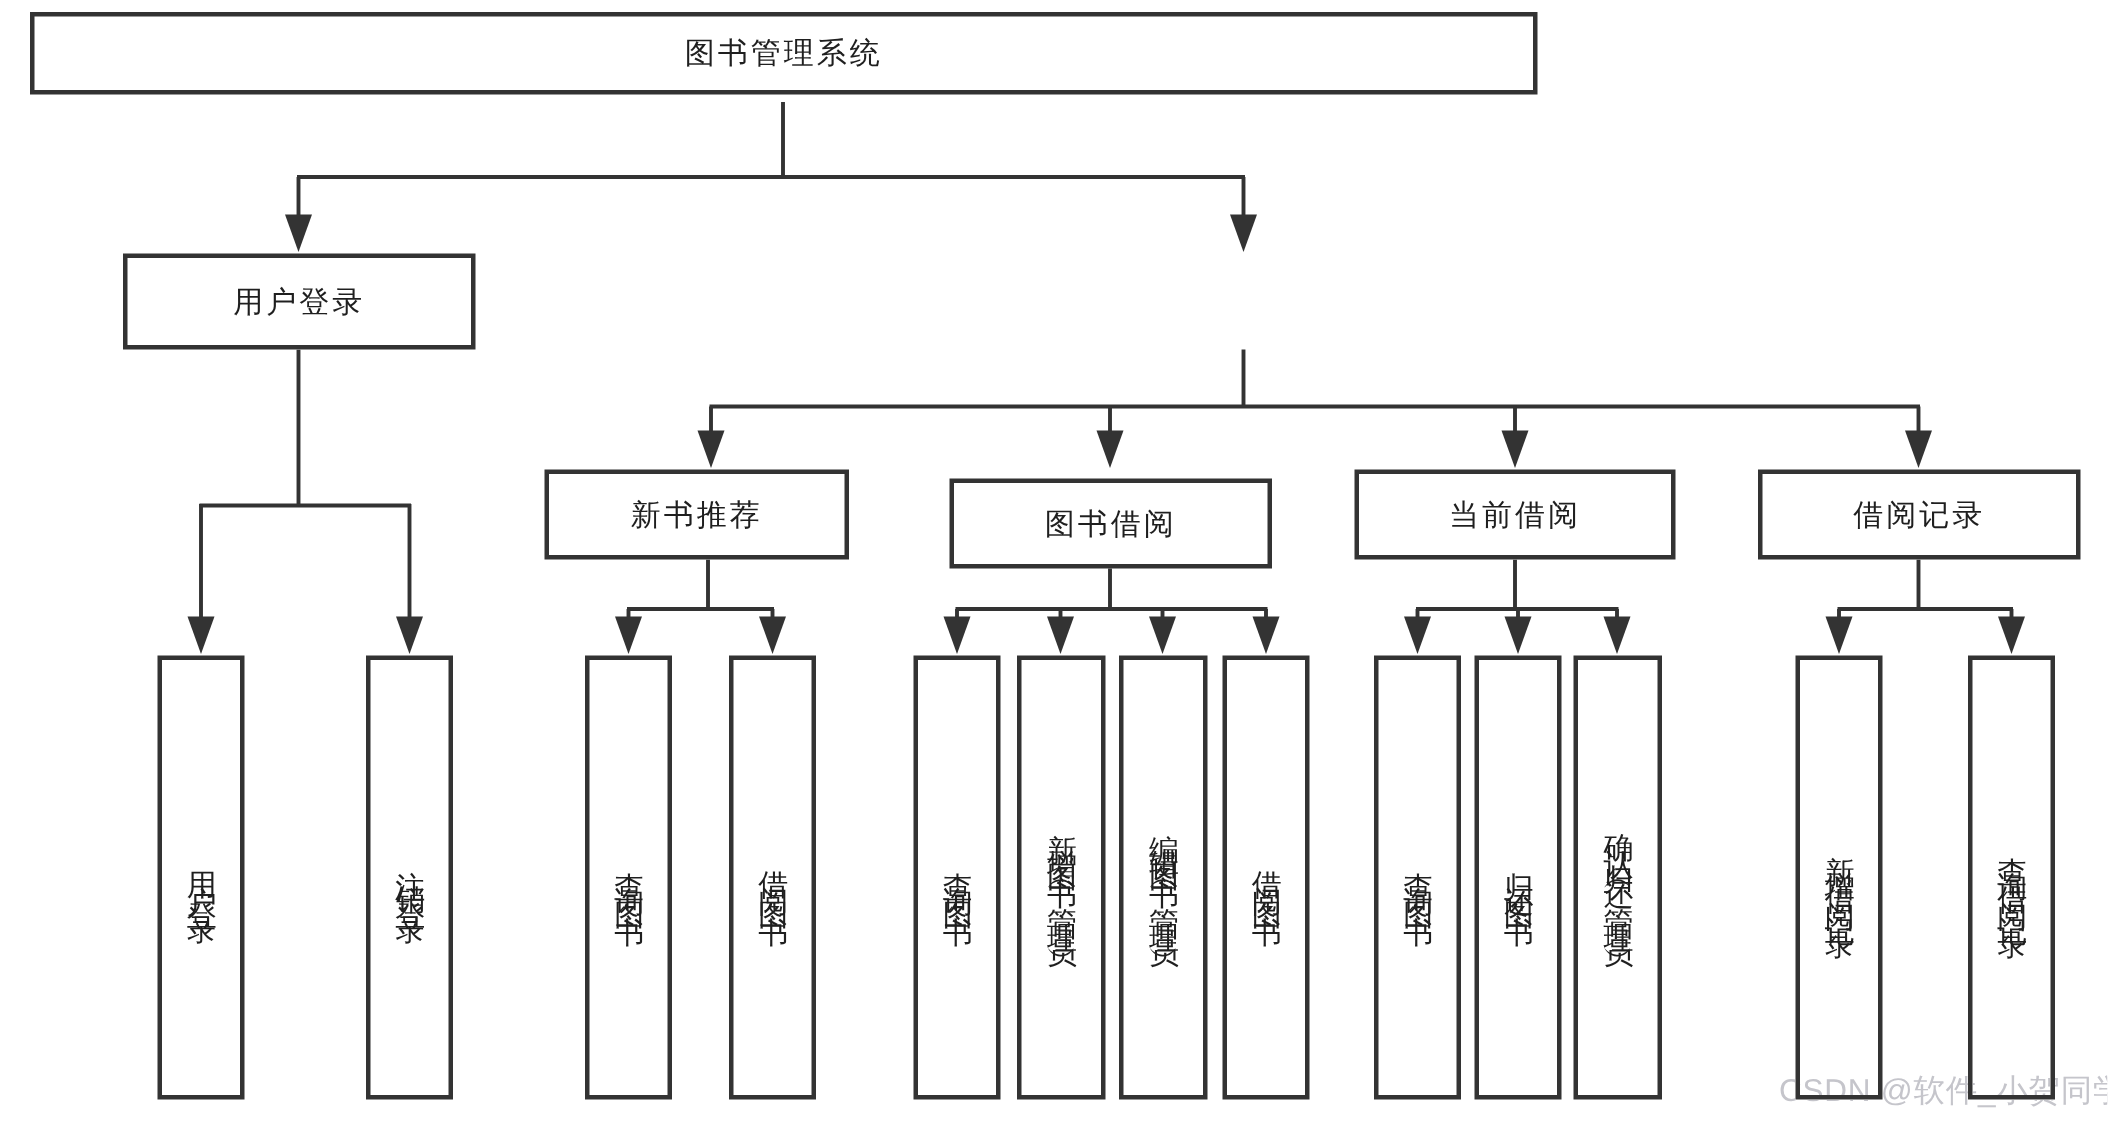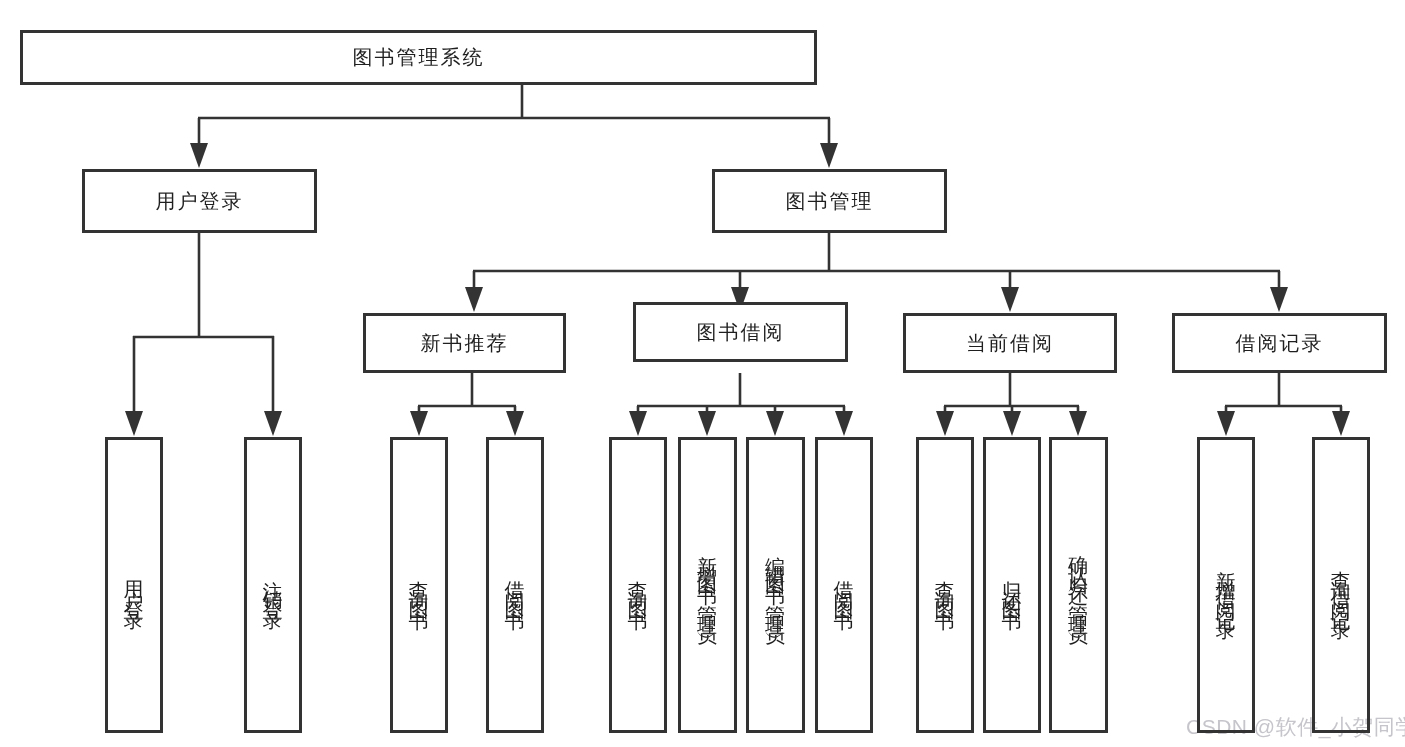--- a/index.html
+++ b/index.html
@@ -98,35 +98,32 @@
       <polygon points="707,436 698,411 716,411" fill="#333333"></polygon>
       <polygon points="775,436 766,411 784,411" fill="#333333"></polygon>
       <polygon points="844,436 835,411 853,411" fill="#333333"></polygon>
       <polygon points="945,436 936,411 954,411" fill="#333333"></polygon>
       <polygon points="1012,436 1003,411 1021,411" fill="#333333"></polygon>
       <polygon points="1078,436 1069,411 1087,411" fill="#333333"></polygon>
       <polygon points="1226,436 1217,411 1235,411" fill="#333333"></polygon>
       <polygon points="1341,436 1332,411 1350,411" fill="#333333"></polygon>
     </svg>
 
-  <div class="box" style="left:20px;top:30px;width:797px;height:55px">
+  <div class="box" style="left:20px;top:8px;width:1005px;height:55px">
     <span class="hlabel">图书管理系统</span>
   </div>
 
   <div class="box" style="left:82px;top:169px;width:235px;height:64px">
     <span class="hlabel">用户登录</span>
   </div>
-  <div class="box" style="left:712px;top:169px;width:235px;height:64px">
-    <span class="hlabel">图书管理</span>
-  </div>
 
   <div class="box" style="left:363px;top:313px;width:203px;height:60px">
     <span class="hlabel">新书推荐</span>
   </div>
-  <div class="box" style="left:633px;top:302px;width:215px;height:60px">
+  <div class="box" style="left:633px;top:319px;width:215px;height:60px">
     <span class="hlabel">图书借阅</span>
   </div>
   <div class="box" style="left:1172px;top:313px;width:215px;height:60px">
     <span class="hlabel">借阅记录</span>
   </div>
   <div class="box" style="left:903px;top:313px;width:214px;height:60px">
     <span class="hlabel">当前借阅</span>
   </div>
 
   <div class="box leaf" style="left:105px;top:437px;width:58px;height:296px">

